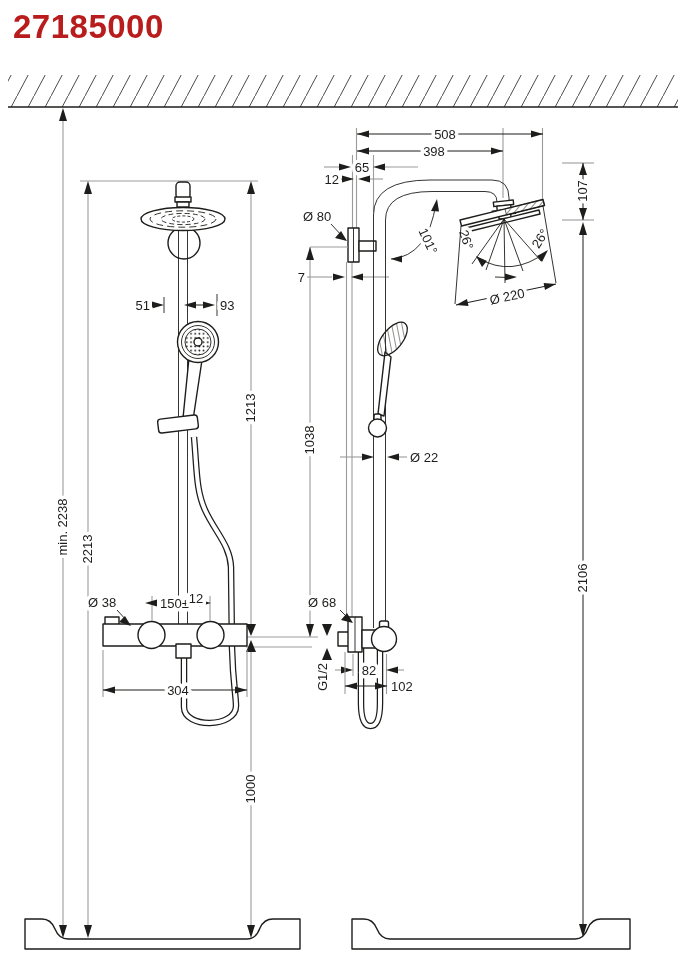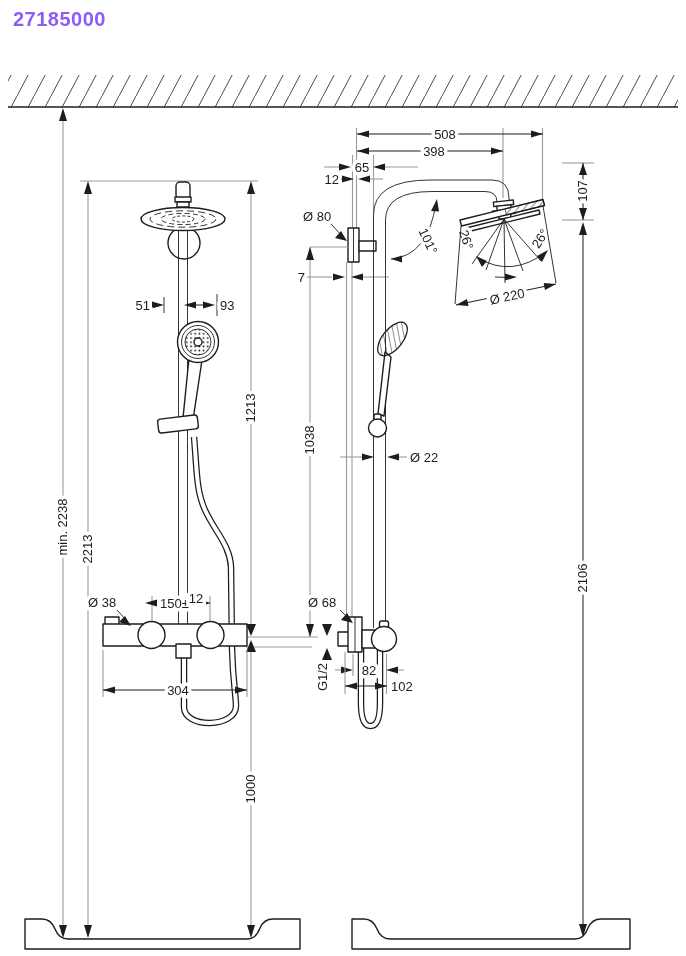--- a/index.html
+++ b/index.html
@@ -1,19 +1,19 @@
 <!DOCTYPE html>
 <html><head>
 <meta charset="utf-8">
 <style>
   html,body{margin:0;padding:0;background:#ffffff;}
   #stage{position:relative;width:686px;height:956px;background:#fff;overflow:hidden;
          font-family:"Liberation Sans",sans-serif;}
-  #title{position:absolute;left:13px;top:8px;font-size:20px;font-weight:700;
-         color:#8b5cf6;letter-spacing:.5px;}
+  #title{position:absolute;left:13px;top:8px;font-size:33px;font-weight:700;
+         color:#b91c1c;letter-spacing:.5px;}
   svg{position:absolute;left:0;top:0;}
   .outl{fill:#fff;stroke:#1d1d1b;stroke-width:1.4;stroke-linejoin:round;}
   .thin{fill:none;stroke:#1d1d1b;stroke-width:0.9;}
   .dim{fill:none;stroke:#1d1d1b;stroke-width:1;}
   .gray{fill:none;stroke:#9b9b9b;stroke-width:1.1;}
   .arr{fill:#1d1d1b;stroke:none;}
   .hose-out{fill:none;stroke:#1d1d1b;stroke-width:6.5;}
   .hose-in{fill:none;stroke:#fff;stroke-width:4;}
   text.dt{font-family:"Liberation Sans",sans-serif;font-size:13px;fill:#1d1d1b;
           paint-order:stroke;stroke:#fff;stroke-width:7px;stroke-linejoin:round;}

